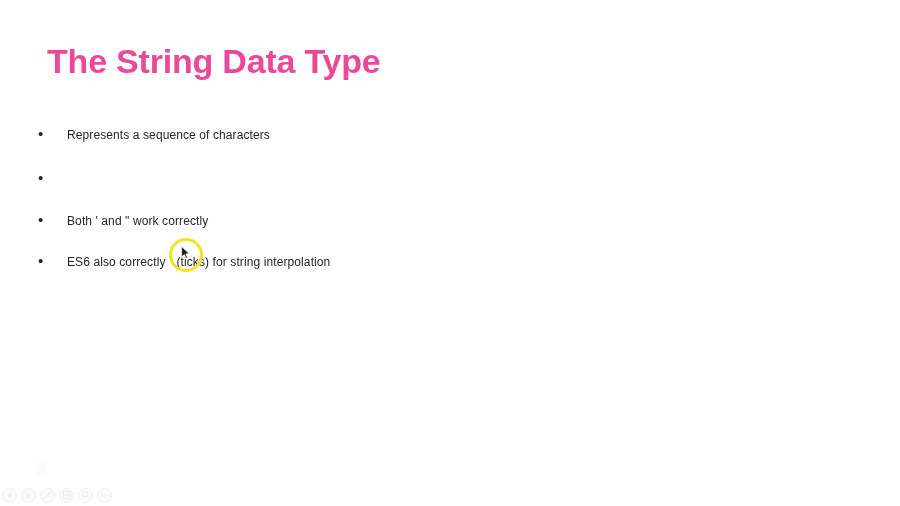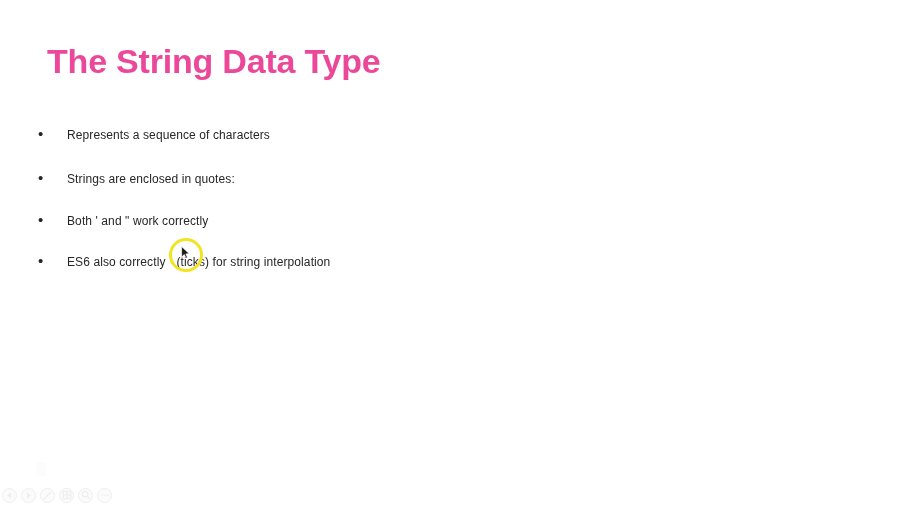--- a/index.html
+++ b/index.html
@@ -128,21 +128,20 @@
 
   <div id="bullet-list">
 
     <div class="bullet-row" style="top:126px;">
       <span class="bullet-marker">•</span>
       <span class="bullet-text">Represents a sequence of characters</span>
     </div>
 
     <div class="bullet-row" style="top:170px;">
       <span class="bullet-marker">•</span>
-      <span class="bullet-text">Strings are enclosed in quotes:</span>
     </div>
 
     <div class="bullet-row" style="top:212px;">
       <span class="bullet-marker">•</span>
       <span class="bullet-text">Both ' and " work correctly</span>
     </div>
 
     <div class="bullet-row" style="top:253px;">
       <span class="bullet-marker">•</span>
       <span class="bullet-text">ES6 also correctly ` (ticks) for string interpolation</span>

